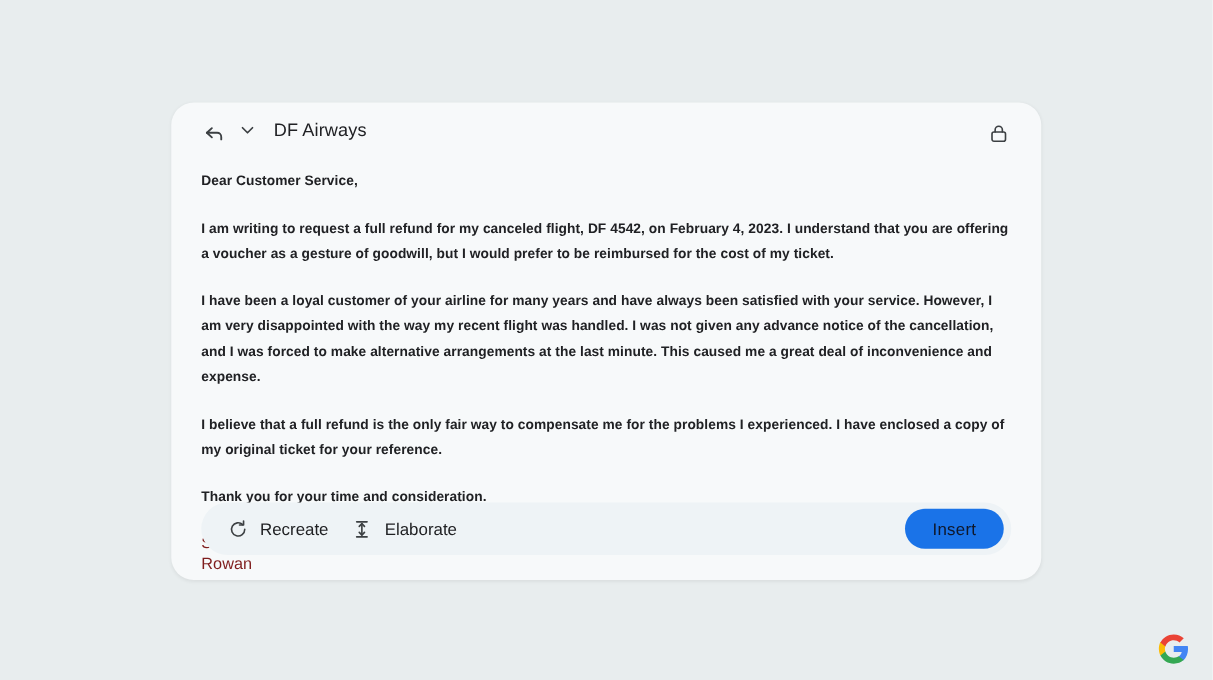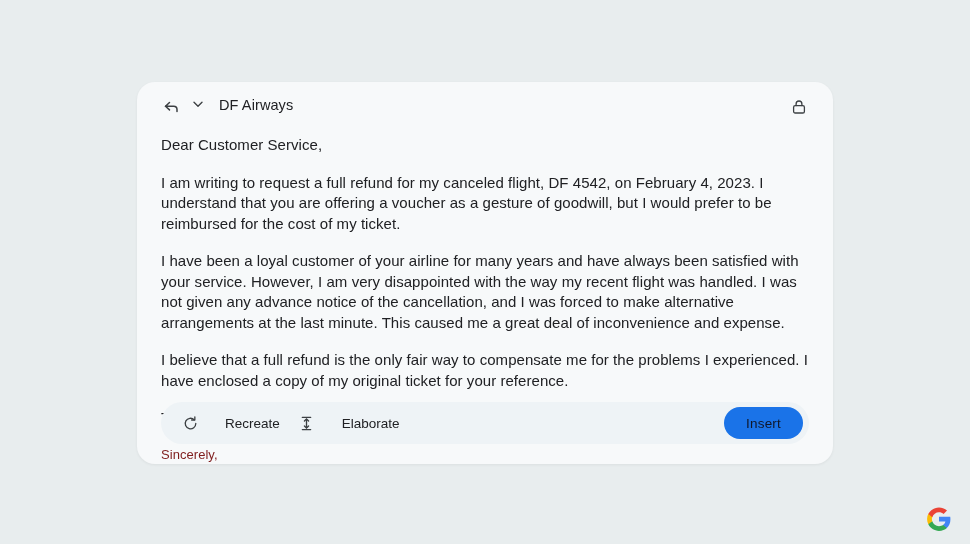--- a/index.html
+++ b/index.html
@@ -78,25 +78,26 @@
     display: flex;
     align-items: center;
     justify-content: center;
     color: #3c4043;
     cursor: pointer;
   }
   .body-area {
     padding: 3px 24px 0 24px;
   }
   .para {
-    font-size: 15px;
+    font-size: 11px;
     line-height: 20.5px;
     color: #202124;
     margin: 0 0 17px 0;
     letter-spacing: 0.05px;
+    font-weight: bold;
   }
   .signoff {
     font-size: 13px;
     line-height: 17px;
     color: #7f1d1d;
     margin: 0;
     letter-spacing: 0.05px;
   }
   .footer-bar {
     position: absolute;
@@ -107,21 +108,21 @@
     background: #eef3f6;
     border-radius: 21px;
     display: flex;
     align-items: center;
     padding: 0 6px 0 14px;
     box-sizing: border-box;
   }
   .chip {
     display: flex;
     align-items: center;
-    gap: 26px;
+    gap: 9px;
     padding: 6px 12px 6px 6px;
     border-radius: 18px;
     cursor: pointer;
     color: #202124;
     font-size: 13.5px;
     background: transparent;
     border: none;
     font-family: "Liberation Sans", sans-serif;
   }
   .chip .glyph {

